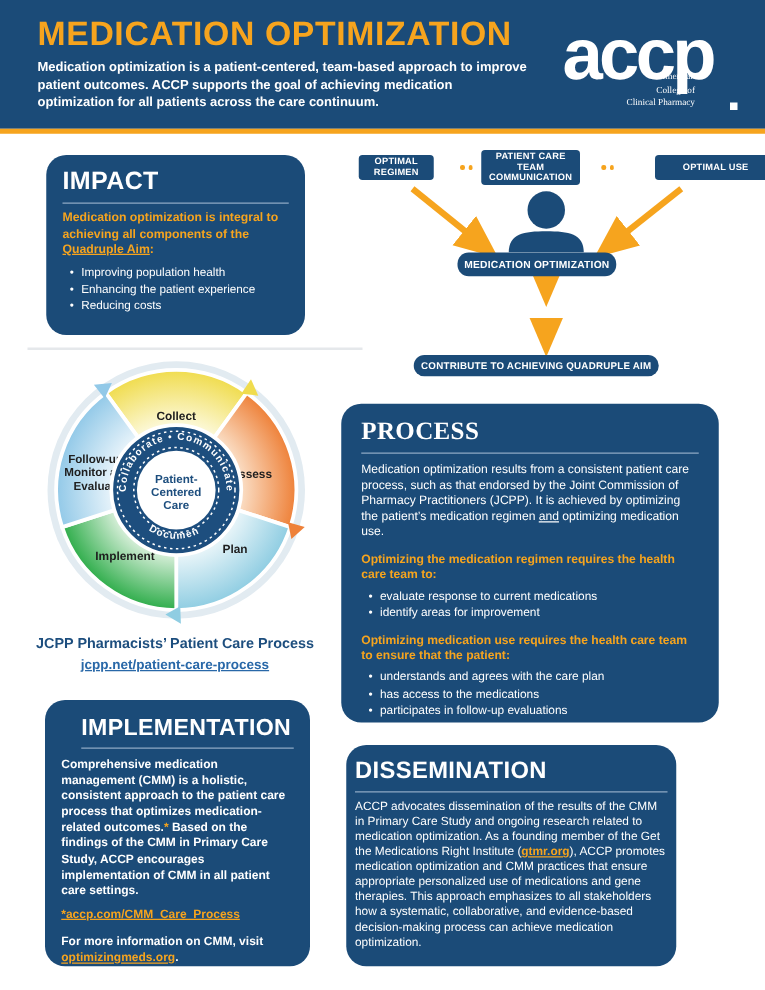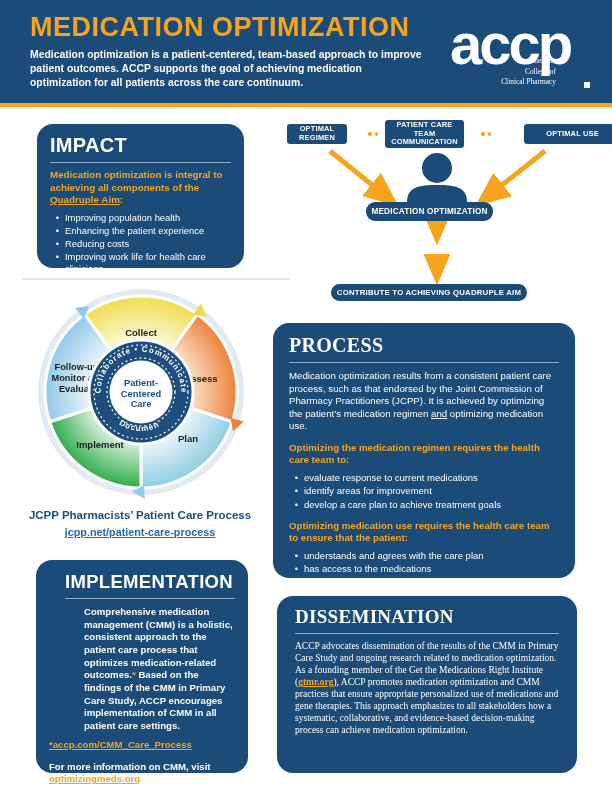--- a/index.html
+++ b/index.html
@@ -45,21 +45,21 @@
   
   .wheel{position:absolute;left:32px;top:283px;width:218px;height:218px;}
   .wheel-caption{position:absolute;left:15px;top:509px;width:250px;text-align:center;
         font-size:11.5px;font-weight:bold;color:#1D4E7E;}
   .wheel-link{position:absolute;left:15px;top:526px;width:250px;text-align:center;
         font-size:10.8px;font-weight:bold;color:#2968A8;text-decoration:underline;cursor:pointer;}
 
   
   .implementation{left:36px;top:560px;width:212px;height:213px;padding:11px 13px;}
   .implementation .sec-title{font-size:18.5px;margin-left:16px;}
-  .impl-para{margin-top:7px;font-size:9.6px;line-height:1.32;font-weight:bold;margin-left:35px;}
+  .impl-para{margin-top:7px;font-size:9.6px;line-height:1.32;font-weight:bold;}
   .impl-link{margin-top:6px;font-size:9.6px;}
   .impl-footer{margin-top:11px;font-size:9.6px;line-height:1.32;font-weight:bold;}
 
   
   .flow-box{position:absolute;background:#1B4B78;border-radius:3px;color:#fff;display:flex;
         align-items:center;justify-content:center;text-align:center;font-weight:bold;
         font-size:7.4px;line-height:1.2;letter-spacing:.2px;box-sizing:border-box;}
   .pill{position:absolute;background:#1B4B78;border-radius:9px;color:#fff;display:flex;
         align-items:center;justify-content:center;text-align:center;font-weight:bold;
         letter-spacing:.2px;white-space:nowrap;box-sizing:border-box;}
@@ -69,21 +69,21 @@
   .person{position:absolute;left:403px;top:152px;width:68px;height:50px;}
 
   
   .process{left:273px;top:323px;width:302px;height:255px;padding:11px 16px;}
   .process .sec-title{font-size:20px;font-family:Liberation Serif, serif;}
   .proc-para{margin-top:7px;font-size:9.7px;line-height:1.3;}
   .proc-sub{margin-top:9px;font-size:9.7px;line-height:1.28;}
   .process .b-row{font-size:9.5px;line-height:1.3;}
 
   
-  .dissemination{left:277px;top:596px;width:300px;height:177px;padding:10px 18px;font-family:Liberation Serif, serif;}
+  .dissemination{left:277px;top:596px;width:264px;height:177px;padding:10px 7px;}
   .dissemination .sec-title{font-size:19px;}
   .diss-para{margin-top:6px;font-size:9.5px;line-height:1.27;}
 
   svg text{font-family:"Liberation Sans",sans-serif;}
 </style>
 </head>
 <body>
 
 <div class="page">
 
@@ -110,24 +110,20 @@
           <span class="b-dot"></span>
           <span class="b-txt">Improving population health</span>
         </div>
       <div class="b-row">
           <span class="b-dot"></span>
           <span class="b-txt">Enhancing the patient experience</span>
         </div>
       <div class="b-row">
           <span class="b-dot"></span>
           <span class="b-txt">Reducing costs</span>
-        </div>
-      <div class="b-row">
-          <span class="b-dot"></span>
-          <span class="b-txt">Improving work life for health care clinicians</span>
         </div>
     </div>
   </div>
 
   <div class="left-divider"></div>
 
   <div class="flow-box" style="left:287px;top:124px;width:60px;height:20px;">OPTIMAL REGIMEN</div>
   <div class="flow-box" style="left:385px;top:120px;width:79px;height:28px;padding:2px 2px;">PATIENT CARE TEAM COMMUNICATION</div>
   <div class="flow-box" style="left:492px;top:124px;width:97px;height:20px;margin-left:32px;">OPTIMAL USE</div>
   <div class="dot-pair" style="left:368px;top:132px;">
@@ -230,24 +226,20 @@
     <div class="proc-sub orange-text">Optimizing the medication regimen requires the health care team to:</div>
     <div class="bullets">
       <div class="b-row">
           <span class="b-dot"></span>
           <span class="b-txt">evaluate response to current medications</span>
         </div>
       <div class="b-row">
           <span class="b-dot"></span>
           <span class="b-txt">identify areas for improvement</span>
         </div>
-      <div class="b-row">
-          <span class="b-dot"></span>
-          <span class="b-txt">develop a care plan to achieve treatment goals</span>
-        </div>
     </div>
     <div class="proc-sub orange-text">Optimizing medication use requires the health care team to ensure that the patient:</div>
     <div class="bullets">
       <div class="b-row">
           <span class="b-dot"></span>
           <span class="b-txt">understands and agrees with the care plan</span>
         </div>
       <div class="b-row">
           <span class="b-dot"></span>
           <span class="b-txt">has access to the medications</span>

